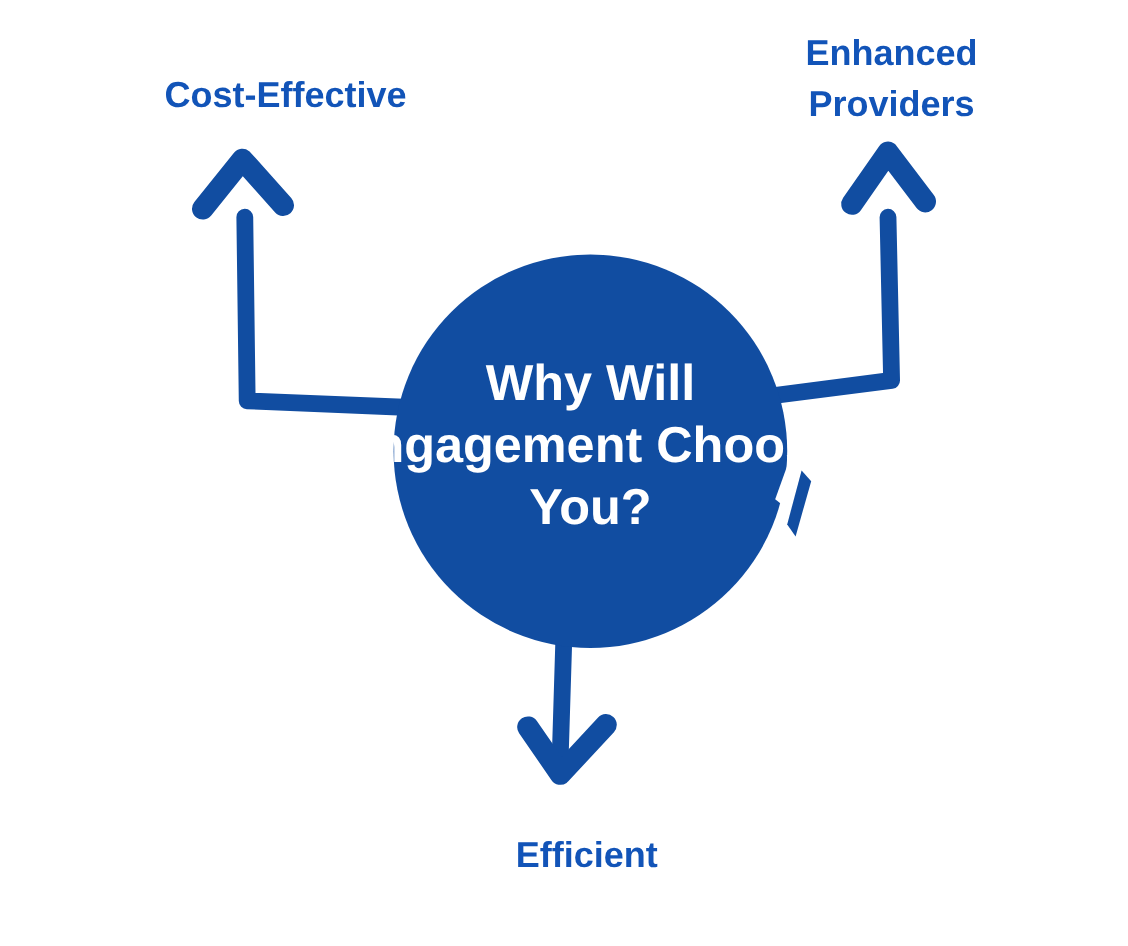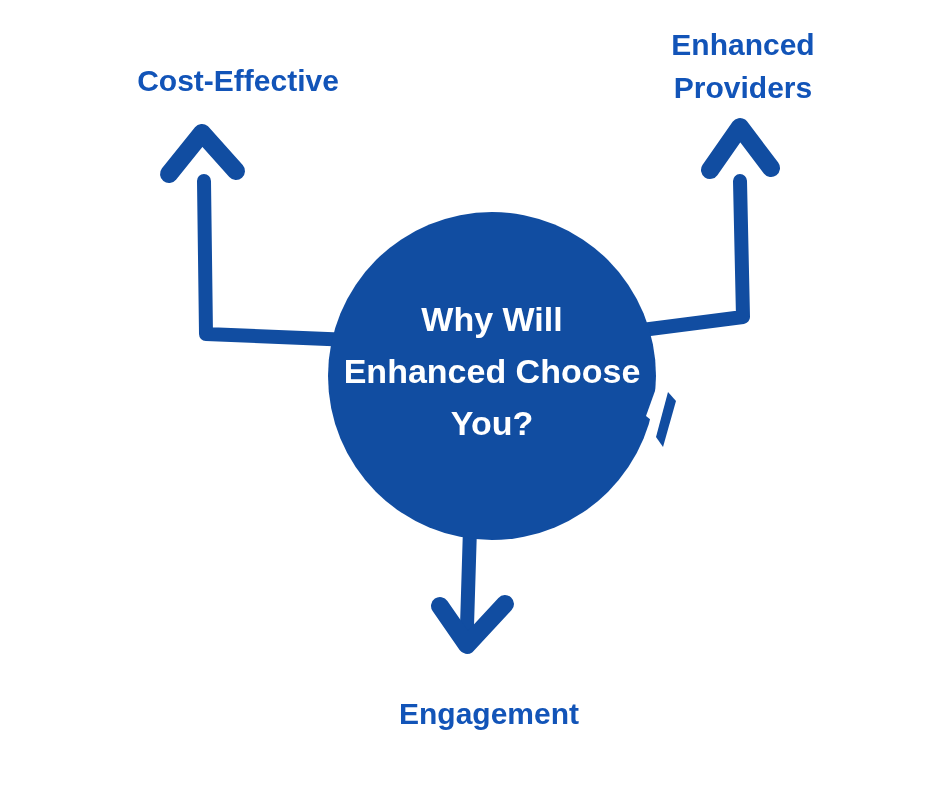--- a/index.html
+++ b/index.html
@@ -46,21 +46,21 @@
   .label-top-left  { left: 238px; top: 80px; }
   .label-top-right { left: 743px; top: 66px; text-align: center; }
   .label-bottom    { left: 489px; top: 713px; }
   .center-question {
     position: absolute;
     left: 492px; top: 371px;
     transform: translate(-50%, -50%);
     text-align: center;
     color: var(--center-text);
     font-weight: 700;
-    font-size: 34px;
+    font-size: 42px;
     line-height: 52px;
     white-space: nowrap;
   }
 </style>
 </head>
 <body>
 
 <div class="canvas">
 
   <svg class="shapes-svg" viewBox="0 0 940 788" aria-hidden="true">
@@ -84,28 +84,28 @@
 
     <g>
       <path class="notch-white" d="M660,377 L671,386 L656,424 L646,416 Z"></path>
       <path class="notch-white" d="M655,427 L663,432 L648,463 L639,451 Z"></path>
       <path class="shape-fill" d="M668,392 L676,401 L663,447 L656,437 Z"></path>
     </g>
   </svg>
 
   <div class="center-question">
     <div>Why Will</div>
-    <div>Enhanced Choose</div>
+    <div>Engagement Choose</div>
     <div>You?</div>
   </div>
 
   <div class="branch-label label-top-left">
     <div>Cost-Effective</div>
   </div>
   <div class="branch-label label-top-right">
     <div>Enhanced</div>
     <div>Providers</div>
   </div>
   <div class="branch-label label-bottom">
-    <div>Engagement</div>
+    <div>Efficient</div>
   </div>
 
 </div>
 
 </body></html>

